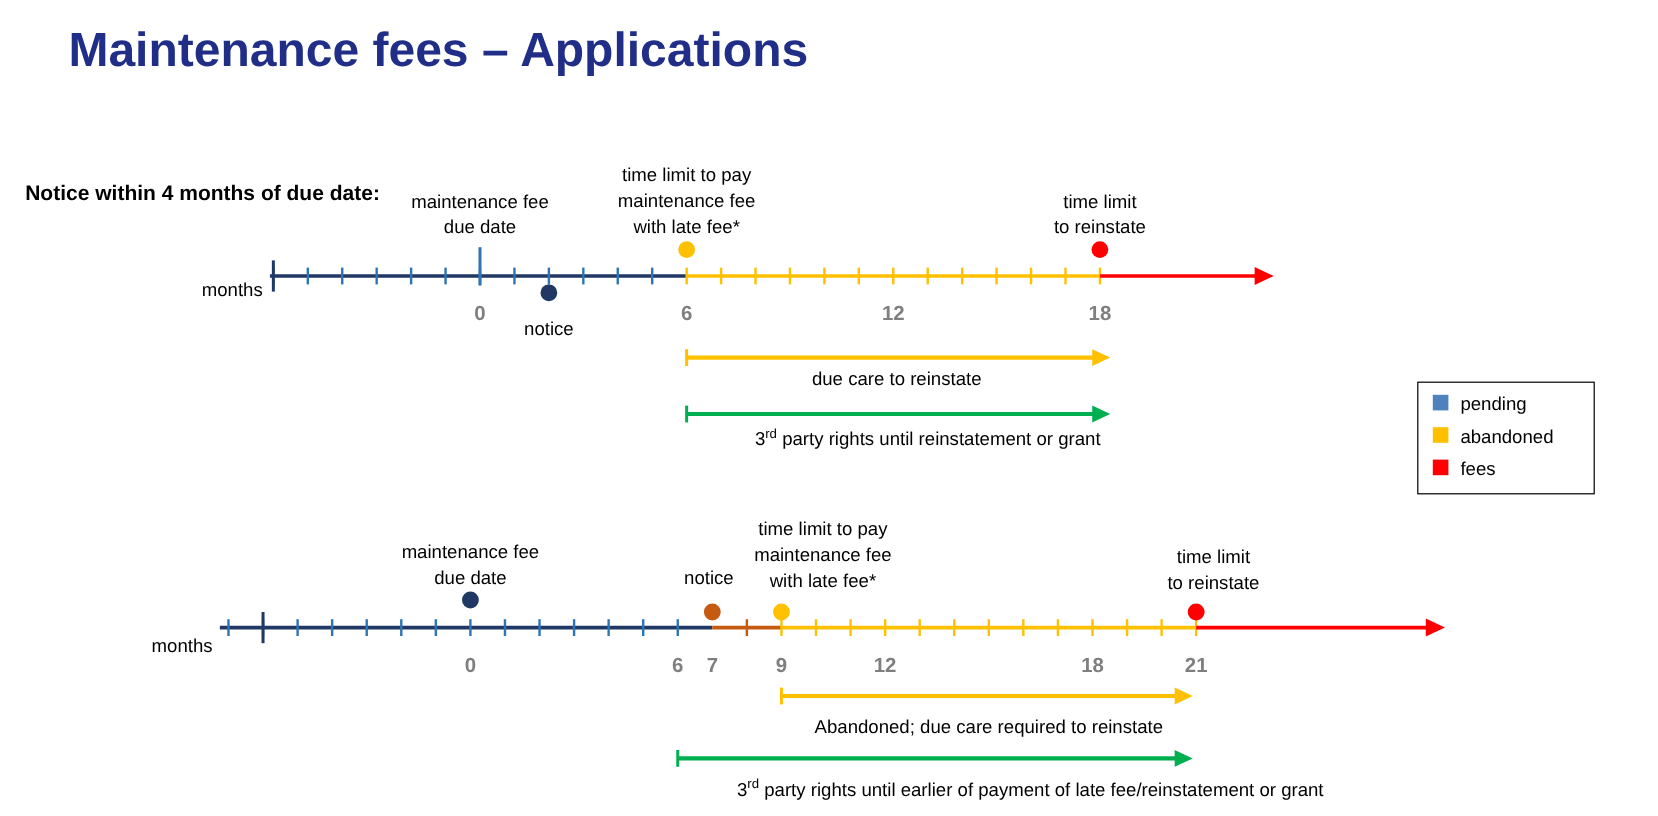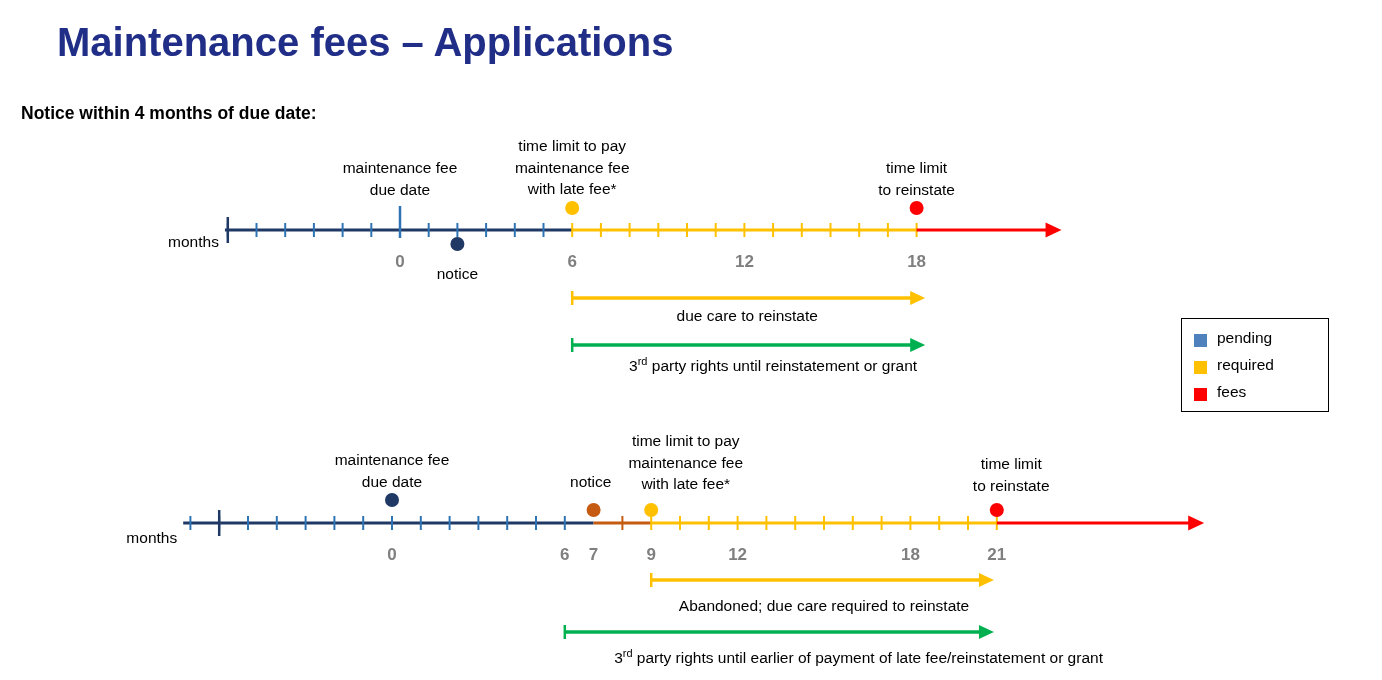--- a/index.html
+++ b/index.html
@@ -6,35 +6,35 @@
   html, body { background:#ffffff; }
   .slide {
     position:relative; width:1382px; height:680px; background:#ffffff;
     overflow:hidden; font-family:"Liberation Sans", sans-serif; color:#000;
   }
   .title {
     position:absolute; left:57px; top:20px;
     font-size:40px; font-weight:bold;
   }
   .section-heading {
-    position:absolute; left:21px; font-size:17.5px; font-weight:bold; color:#000;
+    position:absolute; left:21px; font-size:17.5px; font-weight:bold; color:#000;margin-top:48px;
   }
   .sh-1 { top:103px; }
   .sh-2 { top:381px; }
   #timeline-svg { position:absolute; left:0; top:0; }
   .footnote {
     position:absolute; left:1145px; top:211px;
     font-size:16px; line-height:22px; color:#000;
   }
   .legend {
     position:absolute; left:1181px; top:318px; width:148px;
     border:1.5px solid #000; padding:10px 12px; background:#fff;
     display:flex; flex-direction:column; gap:9px;
   }
-  .legend-item { display:flex; align-items:flex-end; gap:10px; font-size:15.5px; }
+  .legend-item { display:flex; align-items:flex-start; gap:10px; font-size:15.5px; }
   .swatch { width:13px; height:13px; display:inline-block; flex:0 0 auto; }
   svg text { font-family:"Liberation Sans", sans-serif; }
   .callout { font-size:15.5px; fill:#000; }
   .axis-num { font-size:17px; font-weight:bold; fill:#7F7F7F; }
   .axis-label { font-size:15.5px; fill:#000; }
 </style>
 </head>
 <body>
 
 <div class="slide">
@@ -169,21 +169,21 @@
     </svg>
 
 
   <div class="legend">
     <div class="legend-item">
       <span class="swatch" style="background-color: rgb(79, 129, 189);"></span>
       <span>pending</span>
     </div>
     <div class="legend-item">
       <span class="swatch" style="background-color: rgb(255, 192, 0);"></span>
-      <span>required</span>
+      <span>abandoned</span>
     </div>
     <div class="legend-item">
       <span class="swatch" style="background-color: rgb(255, 0, 0);"></span>
       <span>fees</span>
     </div>
   </div>
 
 </div>
 
 </body></html>

